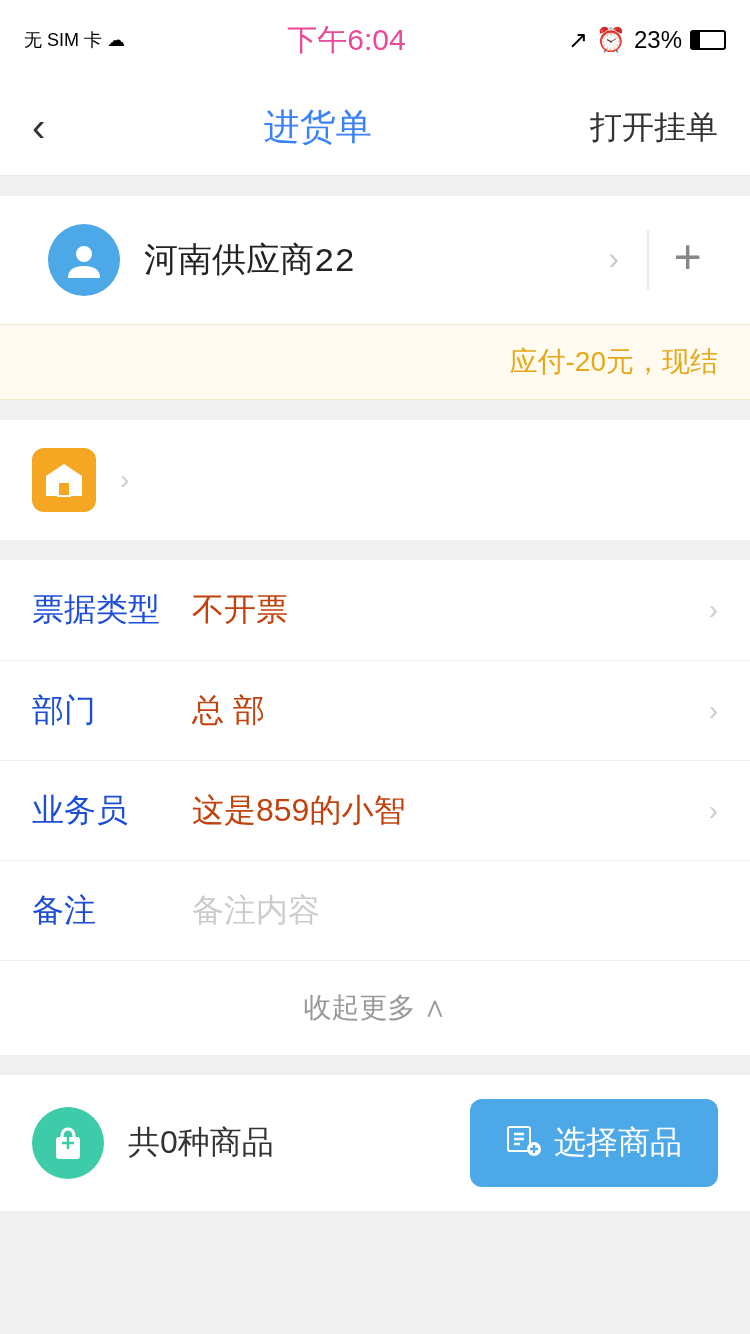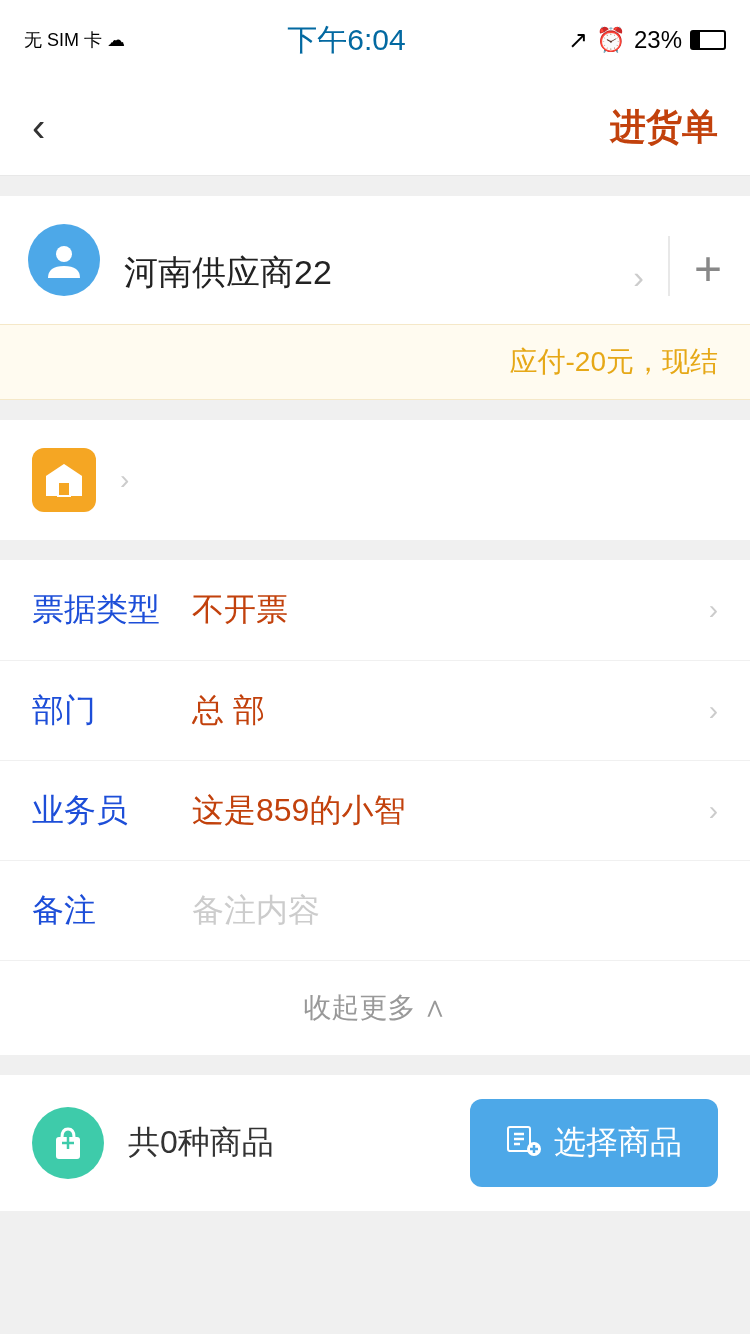--- a/index.html
+++ b/index.html
@@ -24,21 +24,21 @@
       padding: 0 24px;
     }
     .status-left {
       font-size: 18px;
       font-weight: 500;
       color: #000;
     }
     .status-center {
       font-size: 30px;
       font-weight: 500;
-      color: #0369a1;
+      color: #ec4899;
     }
     .status-right {
       display: flex;
       align-items: center;
       gap: 8px;
       font-size: 24px;
       color: #000;
     }
 
     
@@ -52,22 +52,22 @@
       padding: 0 32px;
       border-bottom: 1px solid #e8e8e8;
     }
     .nav-back {
       font-size: 40px;
       color: #333;
       cursor: pointer;
     }
     .nav-title {
       font-size: 36px;
-      font-weight: 700;
-      color: #c2410c;
+      font-weight: 400;
+      color: #3b82f6;
     }
     .nav-action {
       font-size: 32px;
       color: #333;
       cursor: pointer;
     }
 
     
     .section-divider {
       height: 20px;
@@ -75,23 +75,24 @@
     }
 
     
     .white-section {
       background: #fff;
     }
 
     
     .supplier-row {
       display: flex;
-      align-items: flex-end;
-      padding: 28px 28px;
-      background: #fff;
+      align-items: center;
+      padding: 28px 48px;
+      background: #fff;
+      font-family: Liberation Mono, monospace;
     }
     .supplier-avatar {
       width: 72px;
       height: 72px;
       border-radius: 50%;
       background: #4da8e8;
       display: flex;
       align-items: center;
       justify-content: center;
       margin-right: 24px;
@@ -255,20 +256,21 @@
     <span>23%</span>
     <span style="display:inline-block;width:36px;height:20px;border:2px solid #000;border-radius:3px;position:relative;">
       <span style="display:block;width:25%;height:100%;background:#000;"></span>
     </span>
   </span>
 </div>
 
 <div class="nav-bar">
   <span class="nav-back">‹</span>
   <span class="nav-title">进货单</span>
+  <span class="nav-action">打开挂单</span>
 </div>
 
 <div class="section-divider"></div>
 
 <div class="white-section">
   <div class="supplier-row">
     <div class="supplier-avatar">
       <svg class="avatar-person-icon" viewBox="0 0 40 40" fill="white">
         <circle cx="20" cy="14" r="8"></circle>
         <path d="M4 38 Q4 26 20 26 Q36 26 36 38Z"></path>

